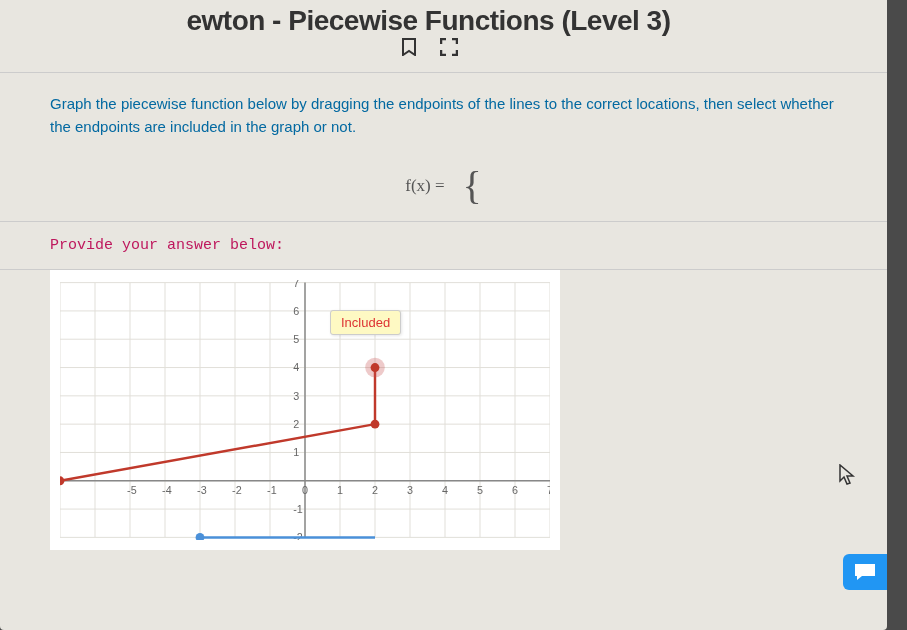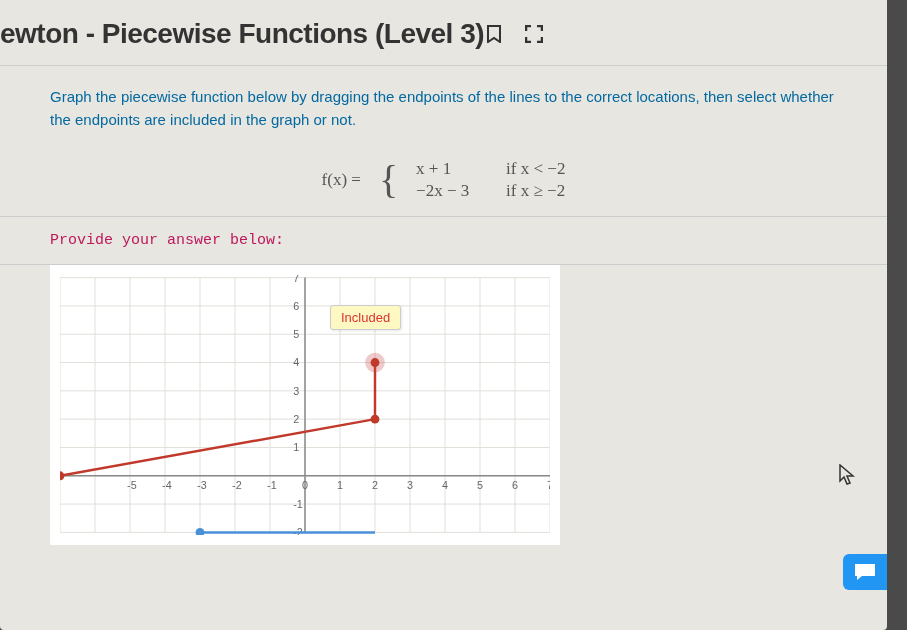--- a/index.html
+++ b/index.html
@@ -14,23 +14,24 @@
     .page {
       background: #e8e6e0;
       margin: 0 20px 0 0;
       height: 100%;
       position: relative;
       border-radius: 0 0 4px 4px;
     }
     .header {
       display: flex;
       align-items: center;
-      justify-content: flex-start;
-      padding: 18px 30px 15px 0;
+      justify-content: flex-end;
+      padding: 5px 30px 15px 0;
       border-bottom: 1px solid #ccc;
+      flex-direction: column;
     }
     .title {
       font-size: 28px;
       font-weight: 600;
       color: #333;
       letter-spacing: -0.5px;
     }
     .header-icons {
       display: flex;
       gap: 20px;
@@ -160,30 +161,20 @@
     </div>
   </div>
 
   <div class="content">
     <p class="instructions">Graph the piecewise function below by dragging the endpoints of the lines to the correct locations, then select whether the endpoints are included in the graph or not.</p>
 
     <div class="equation-box">
       <div class="eq-wrap">
         <span>f(x) =</span>
         <span class="brace">{</span>
-        <div class="cases">
-          <div class="case-row">
-            <span class="case-expr">x + 1</span>
-            <span class="case-cond">if   x &lt; −2</span>
-          </div>
-          <div class="case-row">
-            <span class="case-expr">−2x − 3</span>
-            <span class="case-cond">if   x ≥ −2</span>
-          </div>
-        </div>
       </div>
     </div>
 
     <hr class="hr">
 
     <p class="answer-label">Provide your answer below:</p>
 
     <hr class="hr">
 
     <div class="graph-area">

